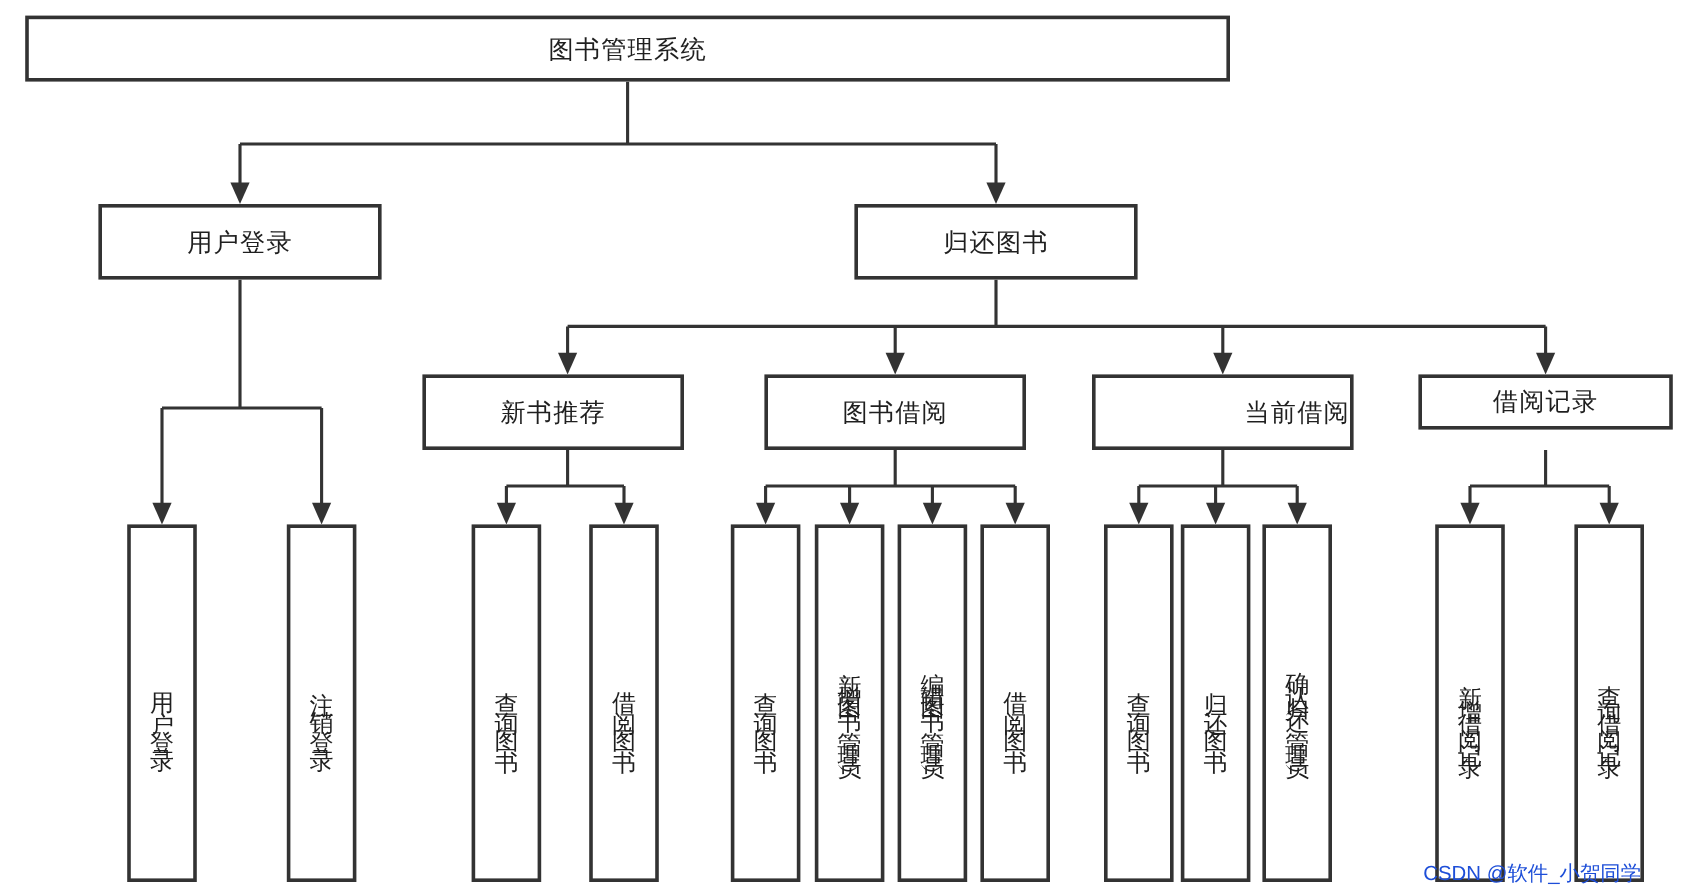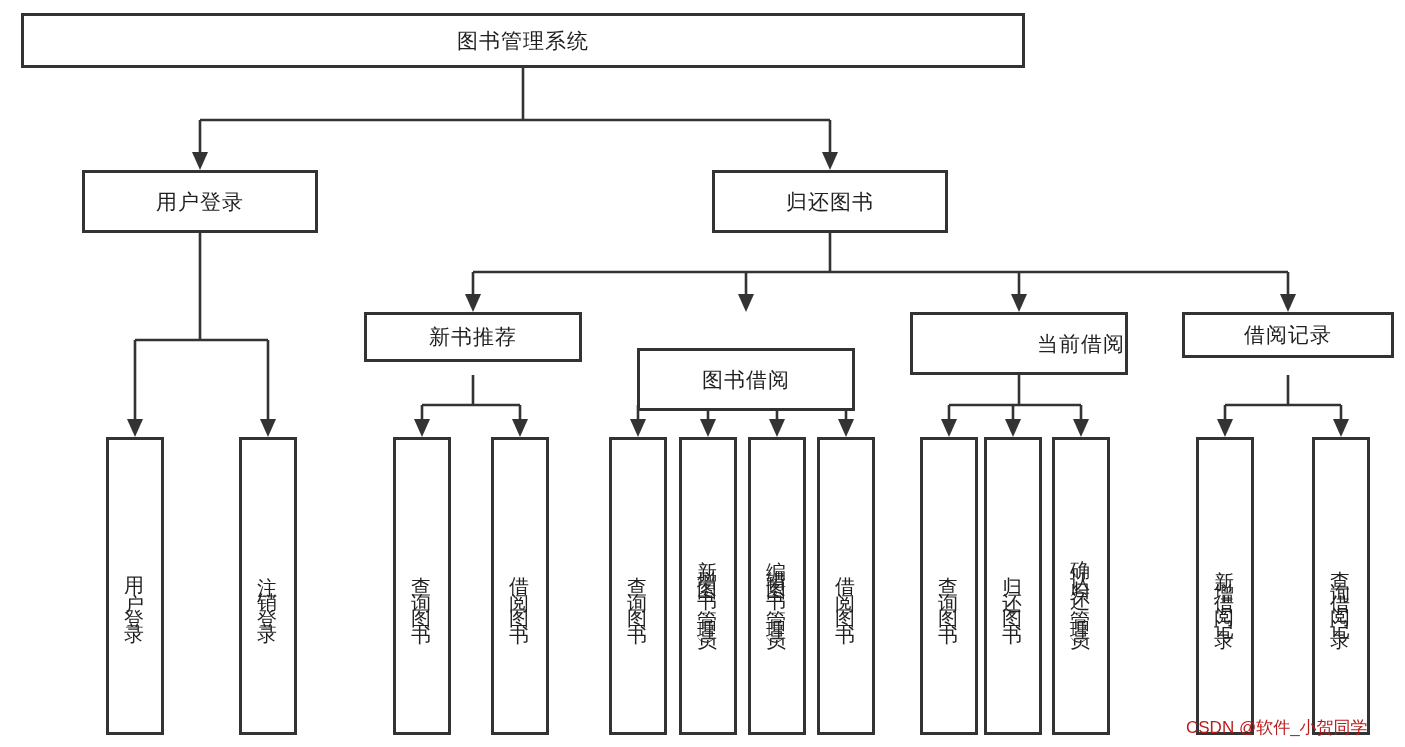--- a/index.html
+++ b/index.html
@@ -47,21 +47,21 @@
   }
   .v4 { letter-spacing: 16px; margin-top: 14px; }
   .v6 { letter-spacing: 12px; margin-top: 10px; }
   .v8 { letter-spacing: 10px; margin-top: 8px; }
   .watermark {
     position: absolute;
     left: 1186px;
     top: 716px;
     z-index: 3;
     font-size: 17px;
-    color: #b91c1c;
+    color: #1d4ed8;
     white-space: nowrap;
   }
 </style>
 </head>
 <body>
 
 <div class="canvas">
 
   <svg class="wires" width="1405" height="747" viewBox="0 0 1405 747">
     <g stroke="#333333" stroke-width="2.6" fill="none">
@@ -107,24 +107,24 @@
     <span class="hlabel root-label">图书管理系统</span>
   </div>
 
   <div class="node" style="left:82px; top:170px; width:236px; height:63px;">
     <span class="hlabel">用户登录</span>
   </div>
   <div class="node" style="left:712px; top:170px; width:236px; height:63px;">
     <span class="hlabel">归还图书</span>
   </div>
 
-  <div class="node" style="left:364px; top:312px; width:218px; height:50px;">
+  <div class="node" style="left:352px; top:312px; width:218px; height:63px;">
     <span class="hlabel">新书推荐</span>
   </div>
-  <div class="node" style="left:637px; top:312px; width:218px; height:63px;margin-top:36px;">
+  <div class="node" style="left:637px; top:312px; width:218px; height:63px;">
     <span class="hlabel">图书借阅</span>
   </div>
   <div class="node" style="left:910px; top:312px; width:218px; height:63px;justify-content:flex-end;">
     <span class="hlabel">当前借阅</span>
   </div>
   <div class="node" style="left:1182px; top:312px; width:212px; height:46px;">
     <span class="hlabel">借阅记录</span>
   </div>
 
   <div class="node" style="left:106px; top:437px; width:58px; height:298px;">

